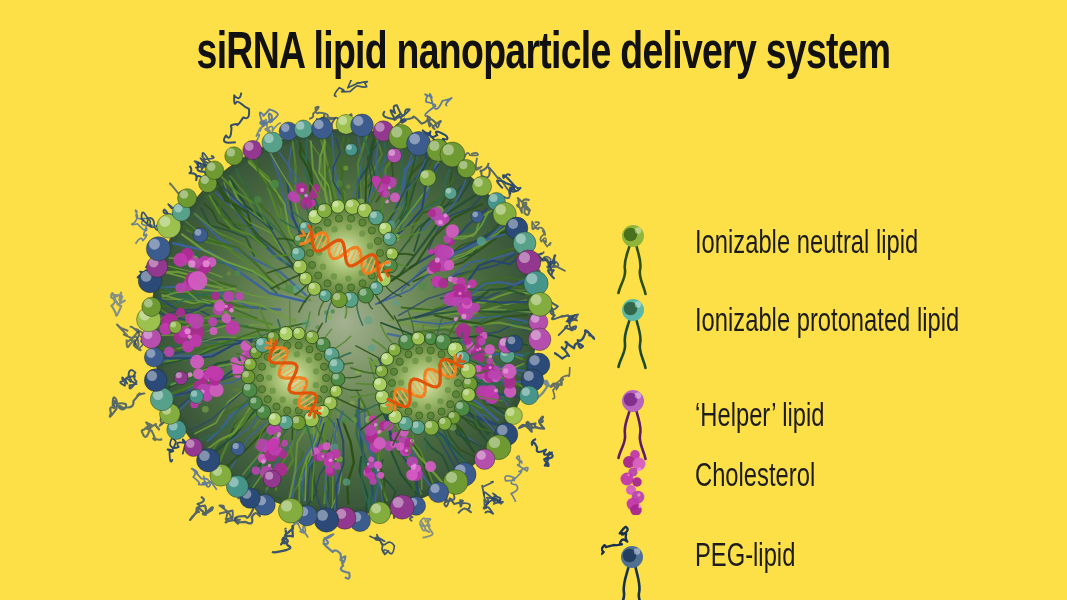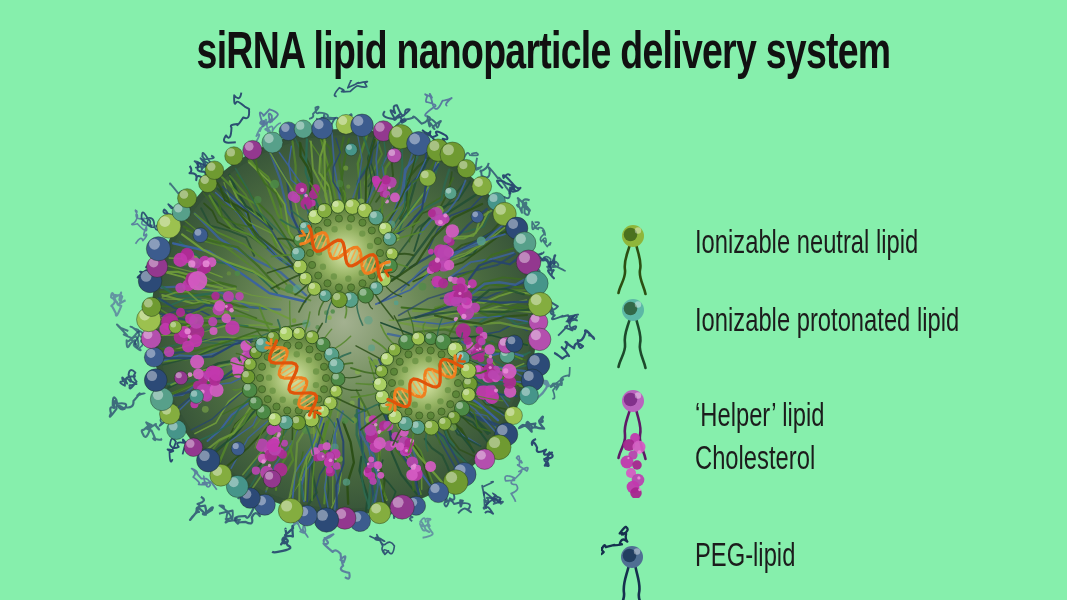--- a/index.html
+++ b/index.html
@@ -1,24 +1,24 @@
 <!DOCTYPE html>
 <html><head>
 <meta charset="utf-8">
 <style>
   html,body{margin:0;padding:0;background:#ffffff;}
-  .page{position:relative;width:1067px;height:600px;background:#86efac;overflow:hidden;
+  .page{position:relative;width:1067px;height:600px;background:#fde047;overflow:hidden;
         font-family:"Liberation Sans","DejaVu Sans",sans-serif;}
   .title{position:absolute;left:0;right:0;top:24px;margin:0;text-align:center;
          font-size:52px;line-height:52px;font-weight:bold;color:#111111;letter-spacing:-1px;
          transform:translateX(10px) scaleX(0.72);transform-origin:50% 0;white-space:nowrap;}
   .particle{position:absolute;left:95px;top:80px;width:510px;height:500px;}
   .legend{position:absolute;left:560px;top:100px;width:500px;height:470px;}
   .lrow{position:absolute;left:0;width:500px;height:110px;}
-  .r0{top:110px;} .r1{top:188px;} .r2{top:280px;} .r3{top:320px;text-align:center;} .r4{top:405px;} .r5{top:498px;}
+  .r0{top:110px;} .r1{top:188px;} .r2{top:280px;} .r3{top:337px;text-align:center;} .r4{top:405px;} .r5{top:498px;}
   .licon{position:absolute;}
   .i0{left:43px;top:12px;width:60px;height:84px;}
   .i1{left:43px;top:8px;width:60px;height:84px;}
   .i2{left:43px;top:7px;width:60px;height:84px;}
   .i3{left:50px;top:8px;width:50px;height:70px;}
   .i4{left:41px;top:0px;width:64px;height:110px;}
   .llabel{position:absolute;left:135px;font-size:33px;line-height:33px;color:#1c1c1c;
           transform:scaleX(0.72);transform-origin:0 0;white-space:nowrap;}
   .t0{top:15px;} .t1{top:15px;} .t2{top:18px;} .t3{top:21px;} .t4{top:33px;}
 </style>

